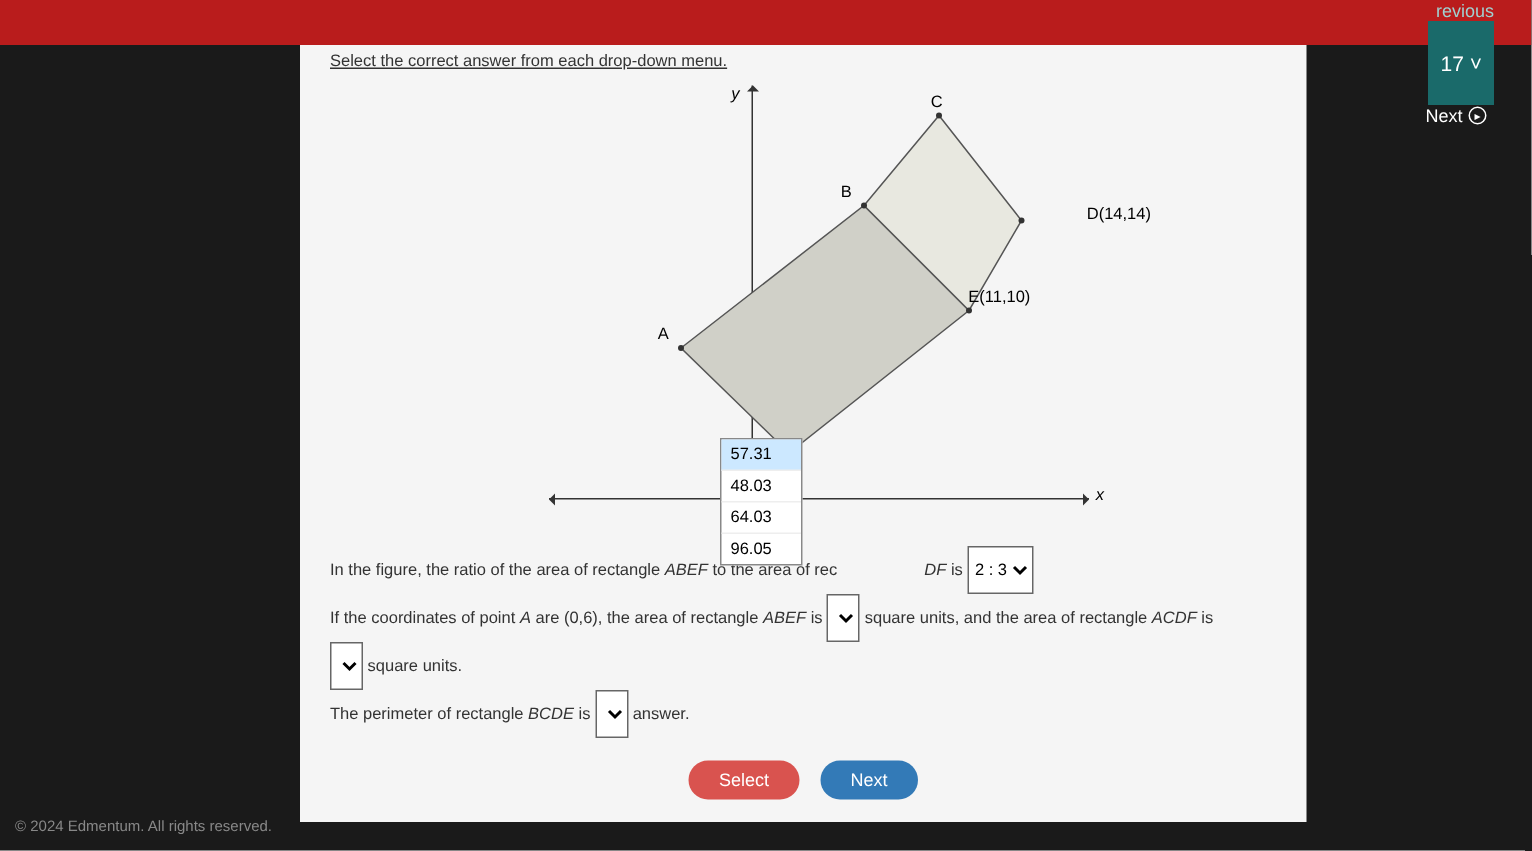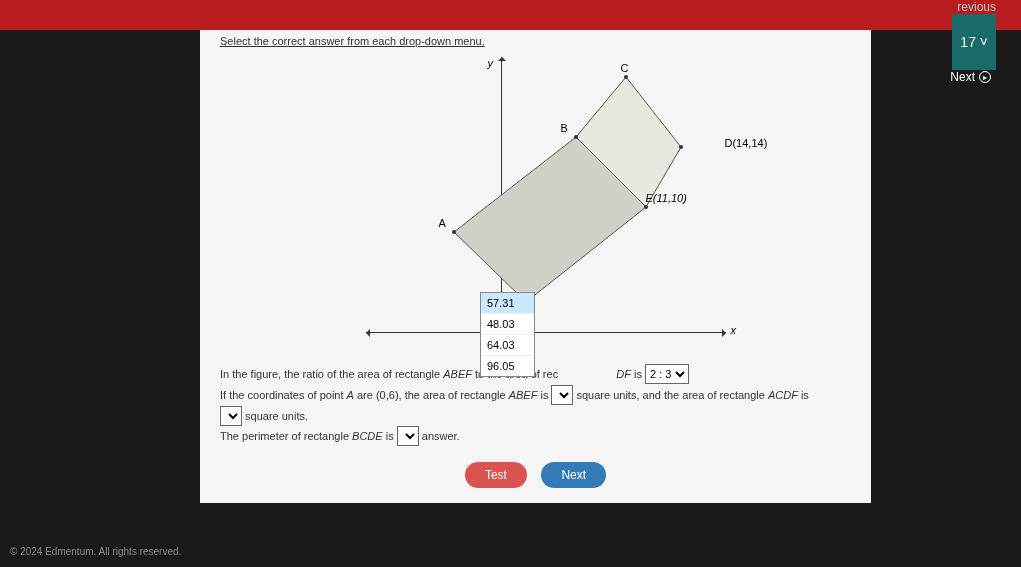--- a/index.html
+++ b/index.html
@@ -21,28 +21,28 @@
     .axis-y::before { top: -4px; border-bottom-color: #333; }
     .axis-y::after { bottom: -4px; border-top-color: #333; }
     .label { position: absolute; font-size: 11px; font-style: italic; }
     .label-y { top: 5px; left: 162px; }
     .label-x { top: 272px; left: 405px; }
     .pt-label { position: absolute; font-size: 11px; }
     .pt-A { top: 165px; left: 113px; }
     .pt-B { top: 70px; left: 235px; }
     .pt-C { top: 10px; left: 295px; }
     .pt-D { top: 85px; left: 355px; margin-left: 44px; }
-    .pt-E { top: 140px; left: 320px; font-style: italic; }
+    .pt-E { top: 140px; left: 320px; }
     .shape-svg { position: absolute; top: 0; left: 0; }
     .dropdown-open { position: absolute; top: 250px; left: 395px; width: 55px; background: #fff; border: 1px solid #888; font-size: 11px; }
     .dropdown-open div { padding: 4px 6px; border-bottom: 1px solid #eee; cursor: pointer; }
     .dropdown-open div:first-child { background: #cce8ff; }
     .dropdown-open div:last-child { border-bottom: none; }
     .question-text { font-size: 11px; color: #333; line-height: 1.8; margin-top: 2px; }
-    .question-text select { font-size: 11px; border: 1px solid #666; background: #fff; height: 20px; }
+    .question-text select { font-size: 11px; border: 1px solid #666; background: #fff; height: 32px; }
     .buttons { text-align: center; margin-top: 15px; }
     .btn { display: inline-block; padding: 6px 20px; border-radius: 15px; font-size: 12px; color: #fff; border: none; cursor: pointer; margin: 0 5px; }
     .btn-reset { background: #d9534f; }
     .btn-next { background: #337ab7; }
     .footer { position: absolute; bottom: 10px; left: 10px; font-size: 10px; color: #888; }
     .arrow-circle { display: inline-flex; width: 12px; height: 12px; border: 1px solid #fff; border-radius: 50%; align-items: center; justify-content: center; font-size: 8px; }
   </style>
 </head>
 <body>
 
@@ -102,18 +102,18 @@
 
     <select><option></option></select>
     <span> square units.</span><br>
 
     <span>The perimeter of rectangle </span><i>BCDE</i><span> is </span>
     <select><option></option></select>
     <span> answer.</span>
   </div>
 
   <div class="buttons">
-    <button class="btn btn-reset">Test</button>
+    <button class="btn btn-reset">Select</button>
     <button class="btn btn-next">Next</button>
   </div>
 </div>
 
 <div class="footer">© 2024 Edmentum. All rights reserved.</div>
 
 </body></html>

